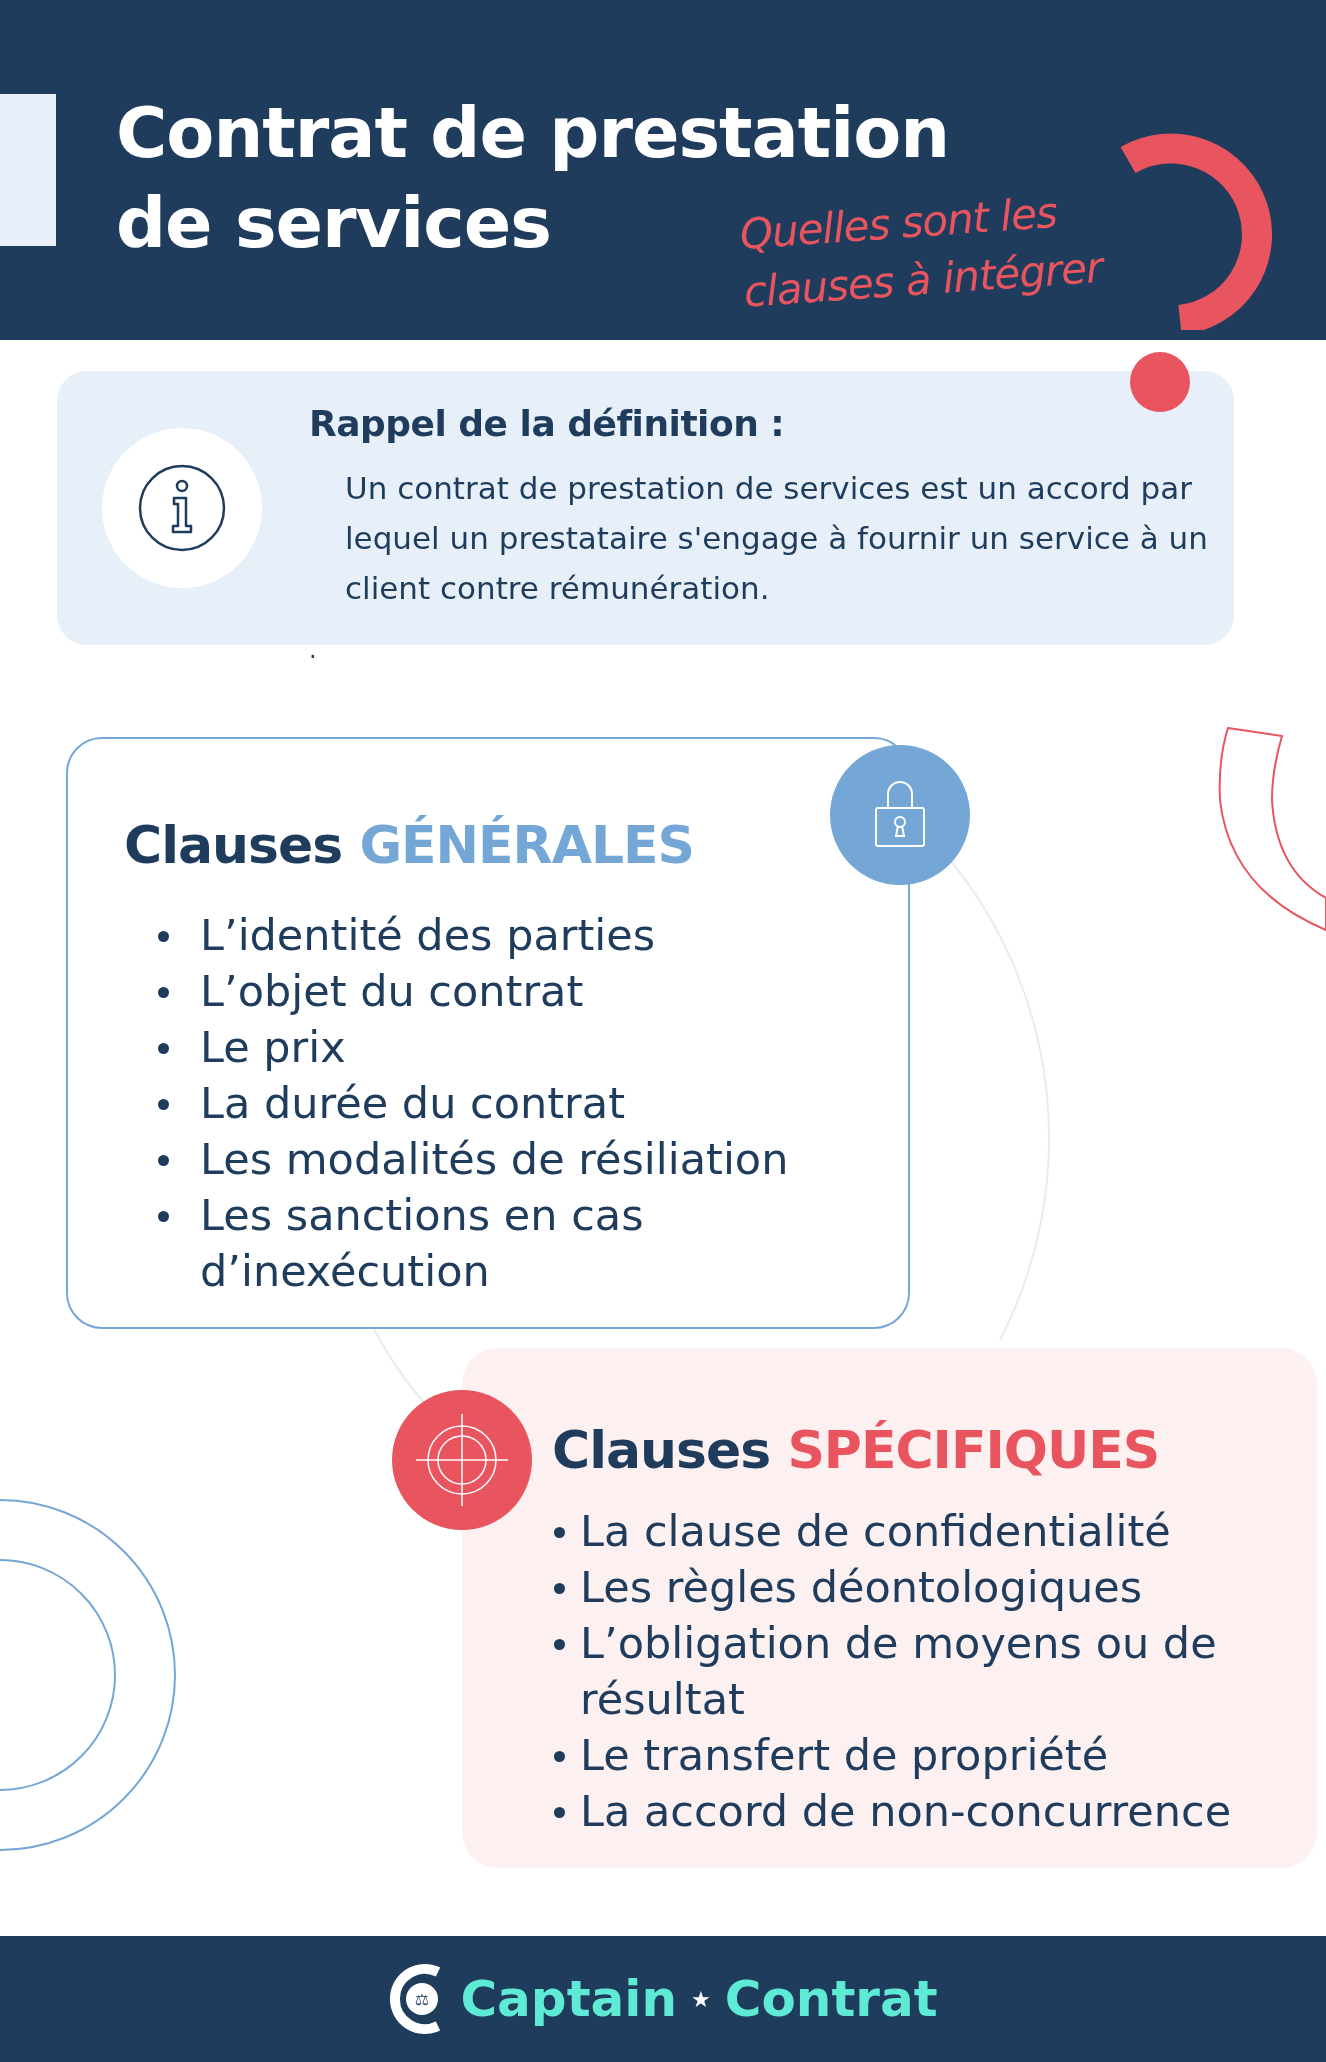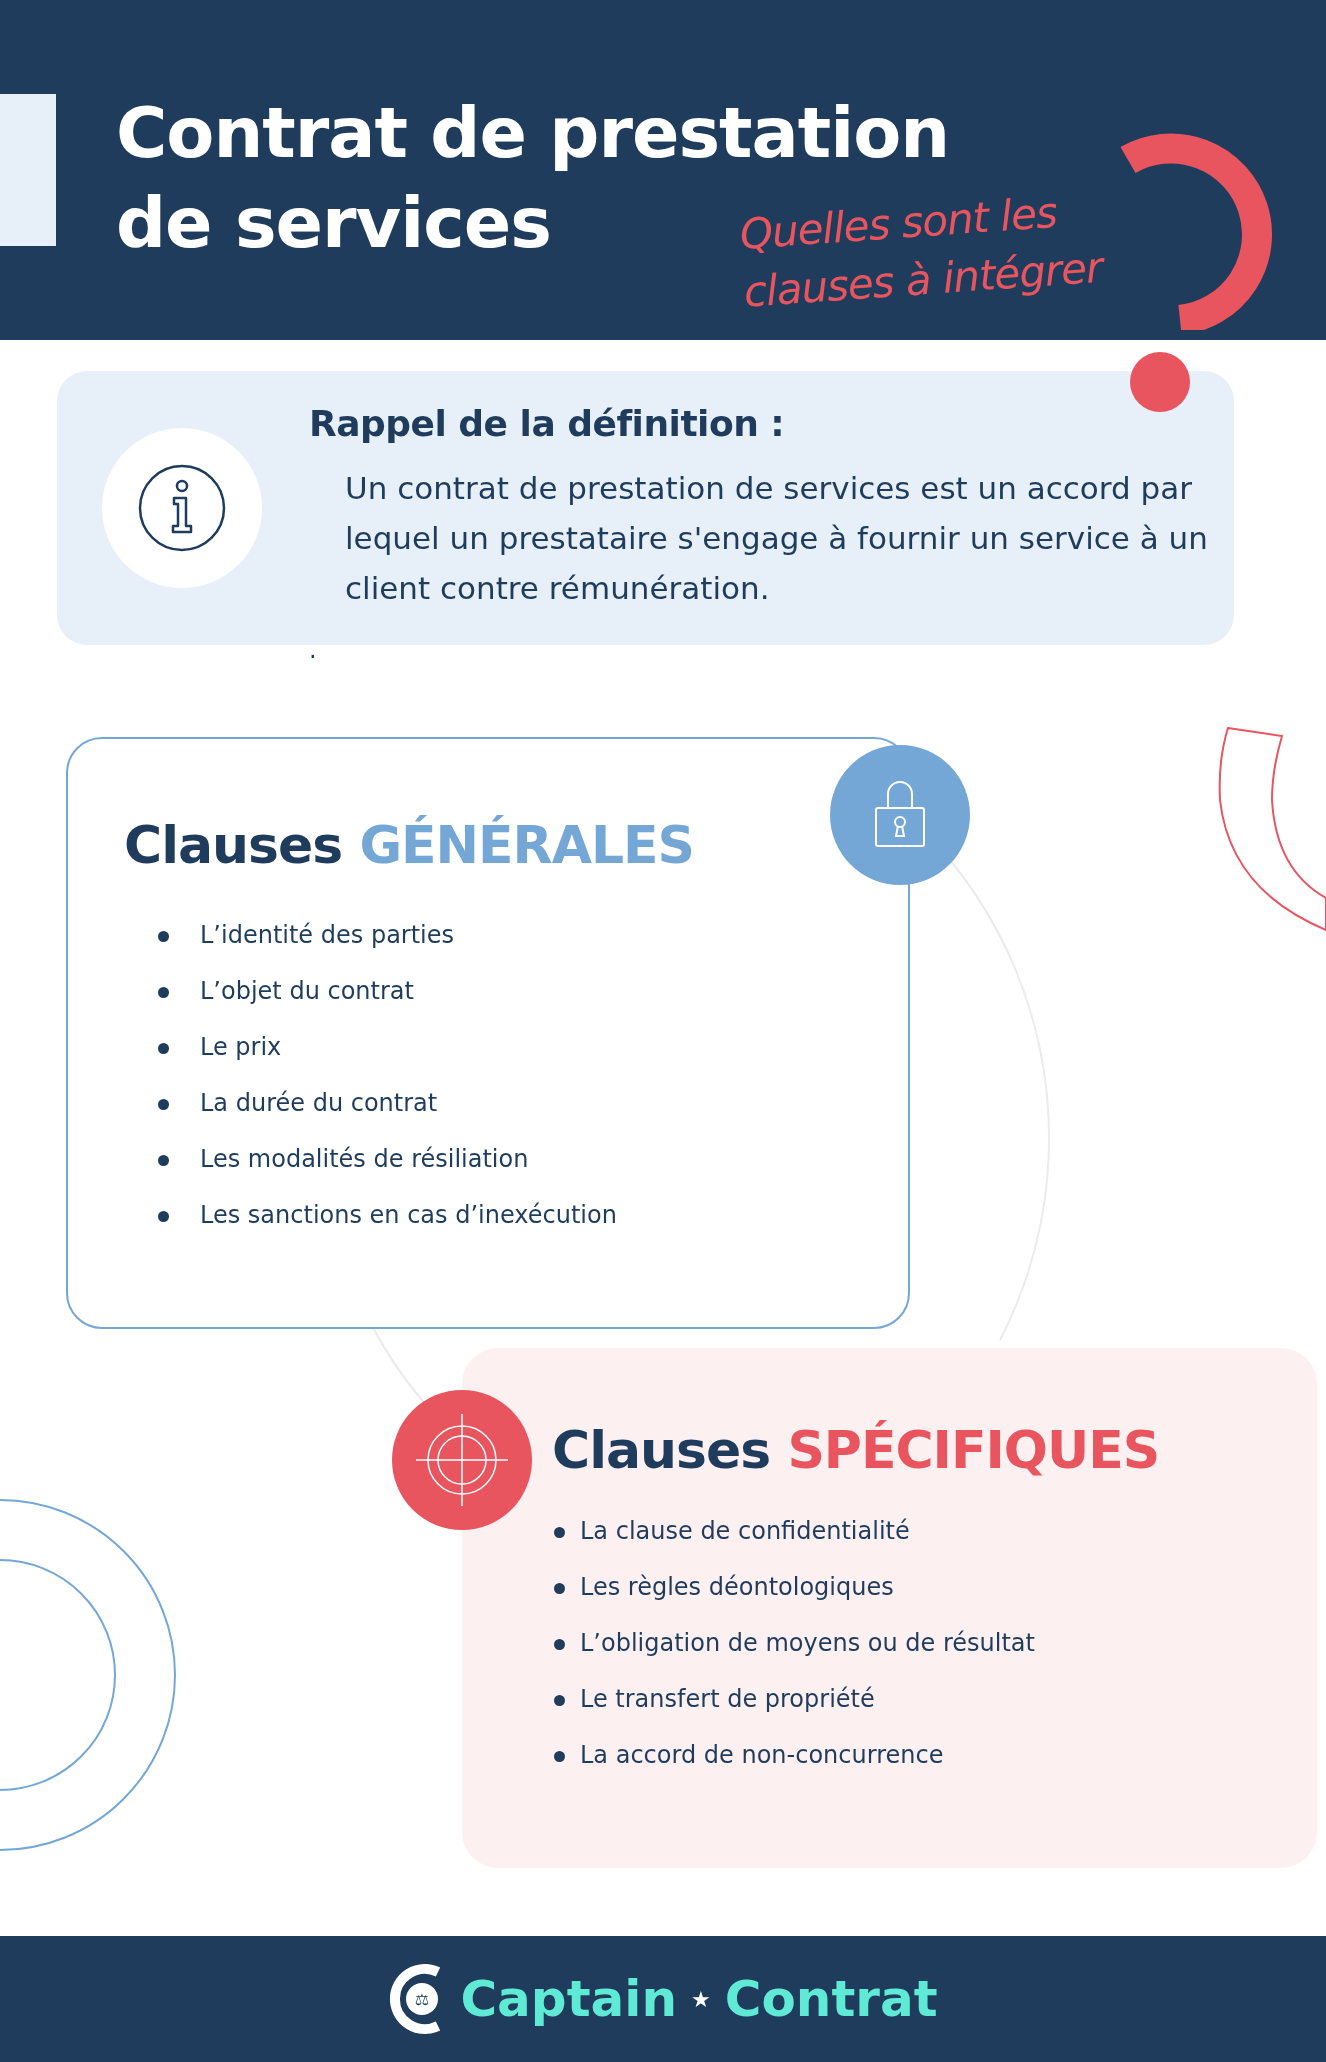--- a/index.html
+++ b/index.html
@@ -16,21 +16,21 @@
   .def p { position: absolute; left: 252px; top: 92px; width: 900px; font-size: 31px; line-height: 50px; color: #1f3c5c; margin-left: 36px; }
   .def .dot { position: absolute; left: 252px; top: 265px; font-size: 24px; color: #1f3c5c; }
   .reddot { position: absolute; left: 1130px; top: 352px; width: 60px; height: 60px; border-radius: 50%; background: #e8555f; }
   .card { position: absolute; border-radius: 36px; }
   .gen { left: 66px; top: 701px; width: 844px; height: 592px; border: 2px solid #74a6d6; background: #ffffff; margin-top: 36px; }
   .card h3 { font-size: 52px; font-weight: bold; letter-spacing: -1px; }
   .gen h3 { position: absolute; left: 56px; top: 76px; color: #1f3c5c; }
   .acc-blue { color: #74a6d6; }
   .acc-red { color: #e8555f; }
   .card ul { position: absolute; list-style: none; }
-  .card li { font-size: 24px; line-height: 56px; color: #1f3c5c; position: relative; }
+  .card li { font-size: 43px; line-height: 56px; color: #1f3c5c; position: relative; }
   .gen ul { left: 78px; top: 168px; }
   .gen li { padding-left: 54px; }
   .gen li::before { content: ""; position: absolute; left: 12px; top: 24px; width: 11px; height: 11px; border-radius: 50%; background: #1f3c5c; }
   .spec { left: 462px; top: 1348px; width: 855px; height: 520px; background: #fcf0f1; }
   .spec h3 { position: absolute; left: 90px; top: 72px; color: #1f3c5c; }
   .spec ul { left: 90px; top: 155px; }
   .spec li { padding-left: 28px; }
   .spec li::before { content: ""; position: absolute; left: 2px; top: 24px; width: 11px; height: 11px; border-radius: 50%; background: #1f3c5c; }
   .iconcircle { position: absolute; width: 140px; height: 140px; border-radius: 50%; display: flex; align-items: center; justify-content: center; }
   .lock { left: 830px; top: 745px; background: #74a6d6; }

